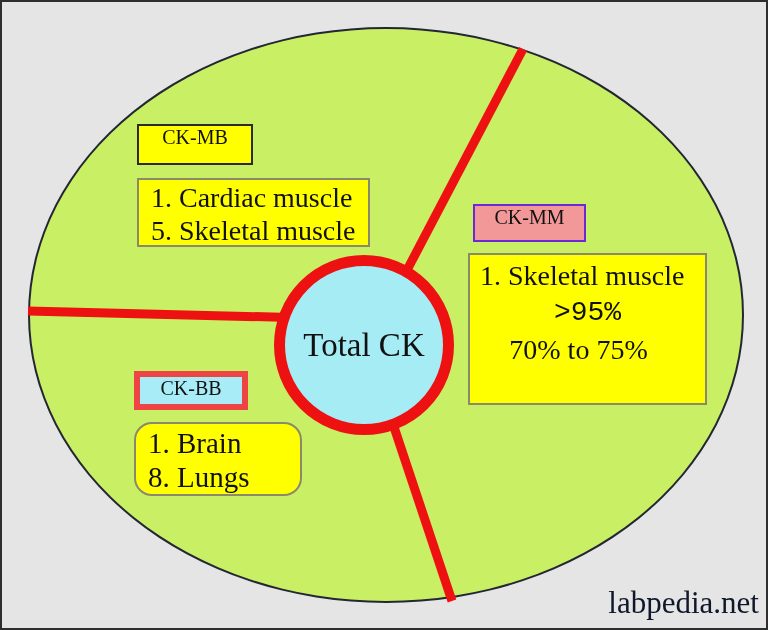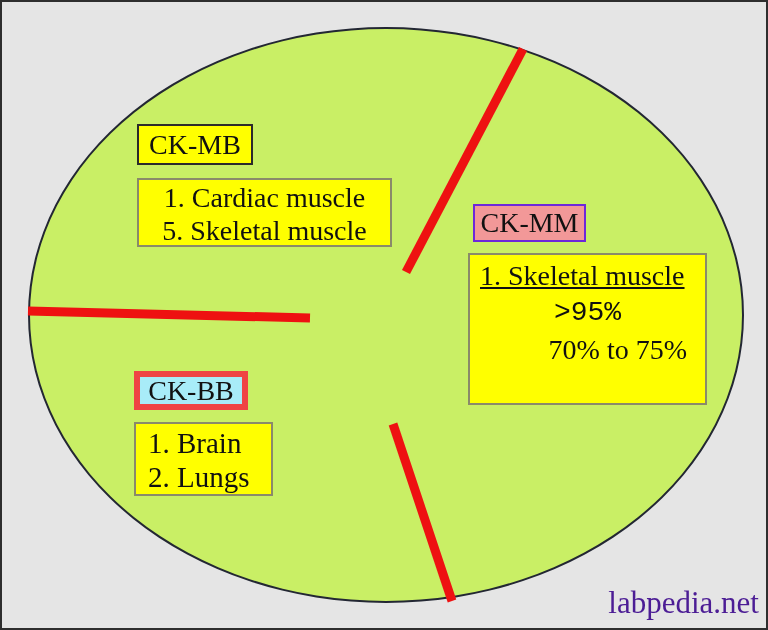--- a/index.html
+++ b/index.html
@@ -57,76 +57,76 @@
     z-index: 4;
   }
   .center-circle .label {
     font-size: 33px;
     white-space: nowrap;
   }
   .tagbox {
     position: absolute;
     box-sizing: border-box;
     display: flex;
-    align-items: center;
+    align-items: flex-start;
     justify-content: center;
-    font-size: 28px;
+    font-size: 20px;
     white-space: nowrap;
     z-index: 3;
   }
   .listbox {
     position: absolute;
     box-sizing: border-box;
     background: #ffff00;
     border: 2px solid #8a8a6a;
     font-size: 28px;
     white-space: nowrap;
     z-index: 3;
   }
   .ck-mb-label {
     left: 137px; top: 124px; width: 116px; height: 41px;
     background: #ffff00;
     border: 2px solid #2b2b2b;
   }
   .ck-mb-list {
-    left: 137px; top: 178px; width: 255px; height: 69px;
+    left: 137px; top: 178px; width: 233px; height: 69px;
     padding: 1px 12px 0 12px;
     line-height: 33px;
-    text-align: center;
   }
   .ck-mm-label {
     left: 473px; top: 204px; width: 113px; height: 38px;
     background: #f29898;
     border: 2px solid #6d28d9;
   }
   .ck-mm-list {
     left: 468px; top: 253px; width: 239px; height: 152px;
     line-height: 37px;
     padding-top: 2px;
   }
-  .ck-mm-list .al-left  { padding-left: 10px; text-align: left; text-decoration: underline; }
+  .ck-mm-list .al-left  { padding-left: 10px; text-align: left; }
   .ck-mm-list .al-center{ text-align: center; font-family: Liberation Mono, monospace; }
-  .ck-mm-list .al-right { text-align: right; padding-right: 18px; }
+  .ck-mm-list .al-right { text-align: center; padding-right: 18px; }
   .ck-bb-label {
     left: 134px; top: 371px; width: 114px; height: 39px;
     background: #a8ecf8;
     border: 6px solid #ef4444;
   }
   .ck-bb-list {
-    left: 134px; top: 422px; width: 139px; height: 74px;
+    left: 134px; top: 422px; width: 168px; height: 74px;
     padding: 2px 0 0 12px;
     line-height: 34px;
     font-size: 29px;
+    border-radius: 18px;
   }
   .watermark {
     position: absolute;
     right: 9px;
     bottom: 9px;
     font-size: 31px;
-    color: #4c1d95;
+    color: #0f172a;
     z-index: 5;
     white-space: nowrap;
   }
 </style>
 </head>
 <body>
 
 <div class="scene">
 
   <div class="frame"></div>
@@ -154,19 +154,22 @@
     <div class="al-left">1. Skeletal muscle</div>
     <div class="al-center">&gt;95%</div>
     <div class="al-right">70% to 75%</div>
   </div>
 
   <div class="tagbox ck-bb-label">
     <span>CK-BB</span>
   </div>
   <div class="listbox ck-bb-list">
     <div>1. Brain</div>
-    <div>2. Lungs</div>
+    <div>8. Lungs</div>
   </div>
 
+  <div class="center-circle">
+    <span class="label">Total CK</span>
+  </div>
 
   <div class="watermark">labpedia.net</div>
 
 </div>
 
 </body></html>

